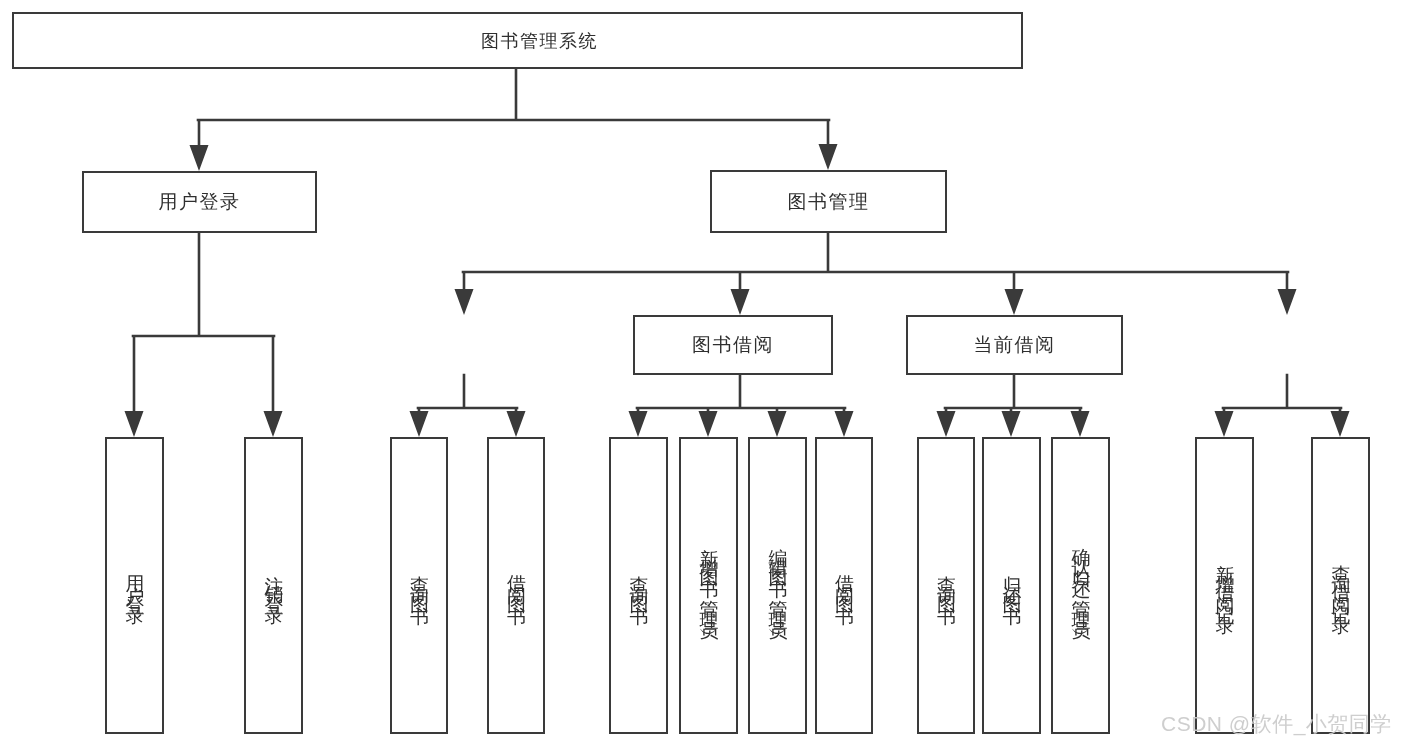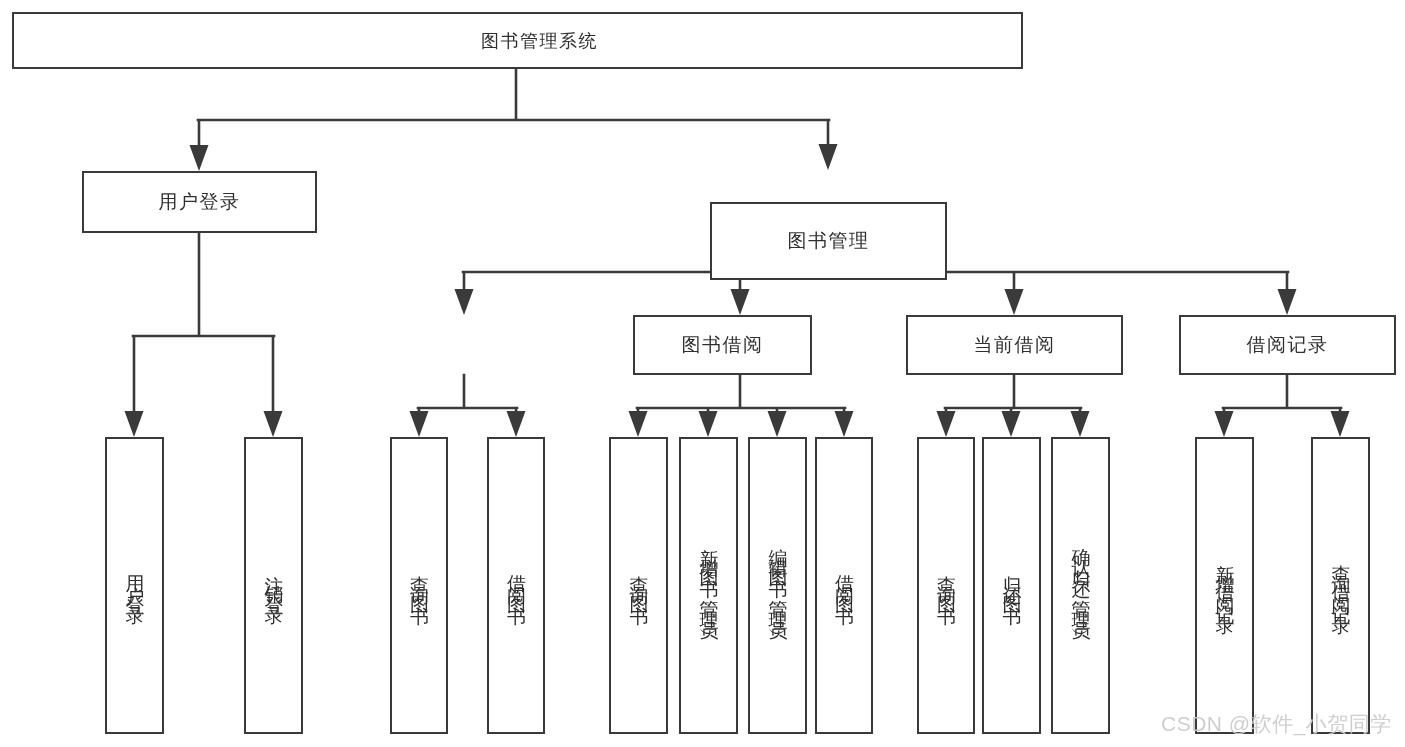--- a/index.html
+++ b/index.html
@@ -54,25 +54,24 @@
          M936.5 411 L955.5 411 L946 437 Z
          M1001.5 411 L1020.5 411 L1011 437 Z
          M1070.5 411 L1089.5 411 L1080 437 Z
          M1214.5 411 L1233.5 411 L1224 437 Z
          M1330.5 411 L1349.5 411 L1340 437 Z" fill="#3a3a3a" stroke="none"></path>
   </svg>
 
   <div class="node root" style="left:12px;top:12px;width:1011px;height:57px;">图书管理系统</div>
 
   <div class="node" style="left:82px;top:171px;width:235px;height:62px;">用户登录</div>
-  <div class="node" style="left:710px;top:170px;width:237px;height:78px;margin-top:32px;">图书管理</div>
+  <div class="node" style="left:710px;top:170px;width:237px;height:63px;">图书管理</div>
 
-  <div class="node" style="left:633px;top:315px;width:179px;height:60px;">图书借阅</div>
+  <div class="node" style="left:633px;top:315px;width:200px;height:60px;">图书借阅</div>
   <div class="node" style="left:906px;top:315px;width:217px;height:60px;">当前借阅</div>
-  <div class="node" style="left:1179px;top:315px;width:217px;height:60px;">借阅记录</div>
 
   <div class="node v" style="left:105px;top:437px;width:59px;height:297px;">用户登录</div>
   <div class="node v" style="left:244px;top:437px;width:59px;height:297px;">注销登录</div>
 
   <div class="node v" style="left:390px;top:437px;width:58px;height:297px;">查询图书</div>
   <div class="node v" style="left:487px;top:437px;width:58px;height:297px;">借阅图书</div>
 
   <div class="node v" style="left:609px;top:437px;width:59px;height:297px;">查询图书</div>
   <div class="node v" style="left:679px;top:437px;width:59px;height:297px;">新增图书（管理员）</div>
   <div class="node v" style="left:748px;top:437px;width:59px;height:297px;">编辑图书（管理员）</div>

